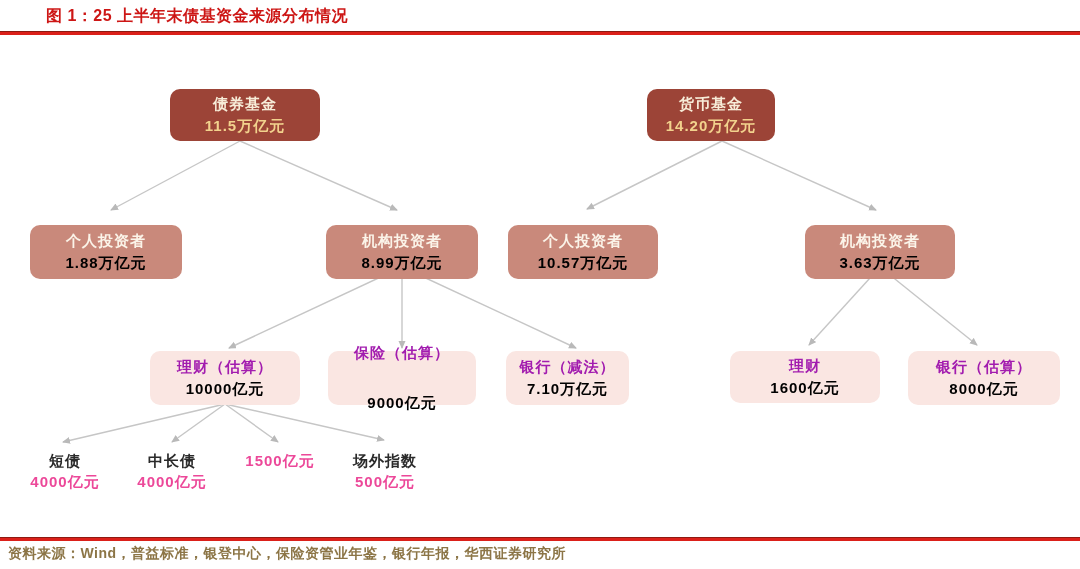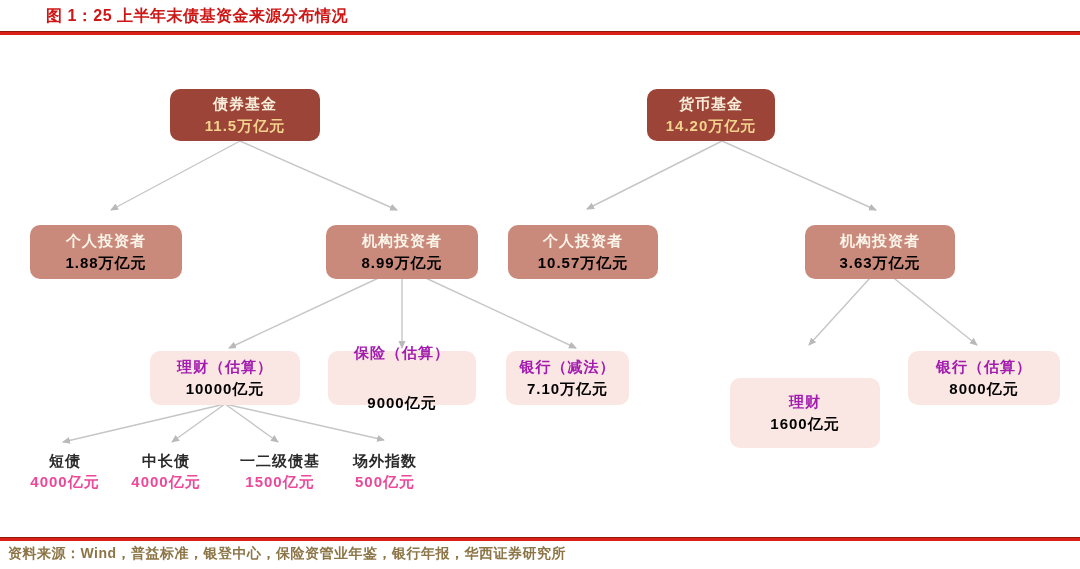--- a/index.html
+++ b/index.html
@@ -89,27 +89,26 @@
   <div class="node lvl3" style="left:506px;top:351px;width:123px;height:54px;">
     <div class="node-label">银行（减法）</div>
     <div class="node-value">7.10万亿元</div>
   </div>
 
   <div class="leaf" style="left:5px;top:450px;width:120px;">
     <div class="node-label">短债</div>
     <div class="node-value">4000亿元</div>
   </div>
 
-  <div class="leaf" style="left:106px;top:450px;width:120px;">
+  <div class="leaf" style="left:112px;top:450px;width:120px;">
     <div class="node-label">中长债</div>
     <div class="node-value">4000亿元</div>
   </div>
 
   <div class="leaf" style="left:210px;top:450px;width:140px;">
-    <div class="node-label">一二级债基</div>
     <div class="node-value">1500亿元</div>
   </div>
 
   <div class="leaf" style="left:315px;top:450px;width:140px;">
     <div class="node-label">场外指数</div>
     <div class="node-value">500亿元</div>
   </div>
 
   <div class="node lvl1" style="left:647px;top:89px;width:128px;height:52px;border-radius:10px;">
     <div class="node-label">货币基金</div>
@@ -119,21 +118,21 @@
   <div class="node lvl2" style="left:508px;top:213px;width:150px;height:54px;">
     <div class="node-label">个人投资者</div>
     <div class="node-value">10.57万亿元</div>
   </div>
 
   <div class="node lvl2" style="left:805px;top:213px;width:150px;height:54px;">
     <div class="node-label">机构投资者</div>
     <div class="node-value">3.63万亿元</div>
   </div>
 
-  <div class="node lvl3" style="left:730px;top:351px;width:150px;height:70px;margin-top:27px;">
+  <div class="node lvl3" style="left:730px;top:351px;width:150px;height:52px;">
     <div class="node-label">理财</div>
     <div class="node-value">1600亿元</div>
   </div>
 
   <div class="node lvl3" style="left:908px;top:351px;width:152px;height:54px;">
     <div class="node-label">银行（估算）</div>
     <div class="node-value">8000亿元</div>
   </div>
 
   <div class="rule rule-bottom"></div>

